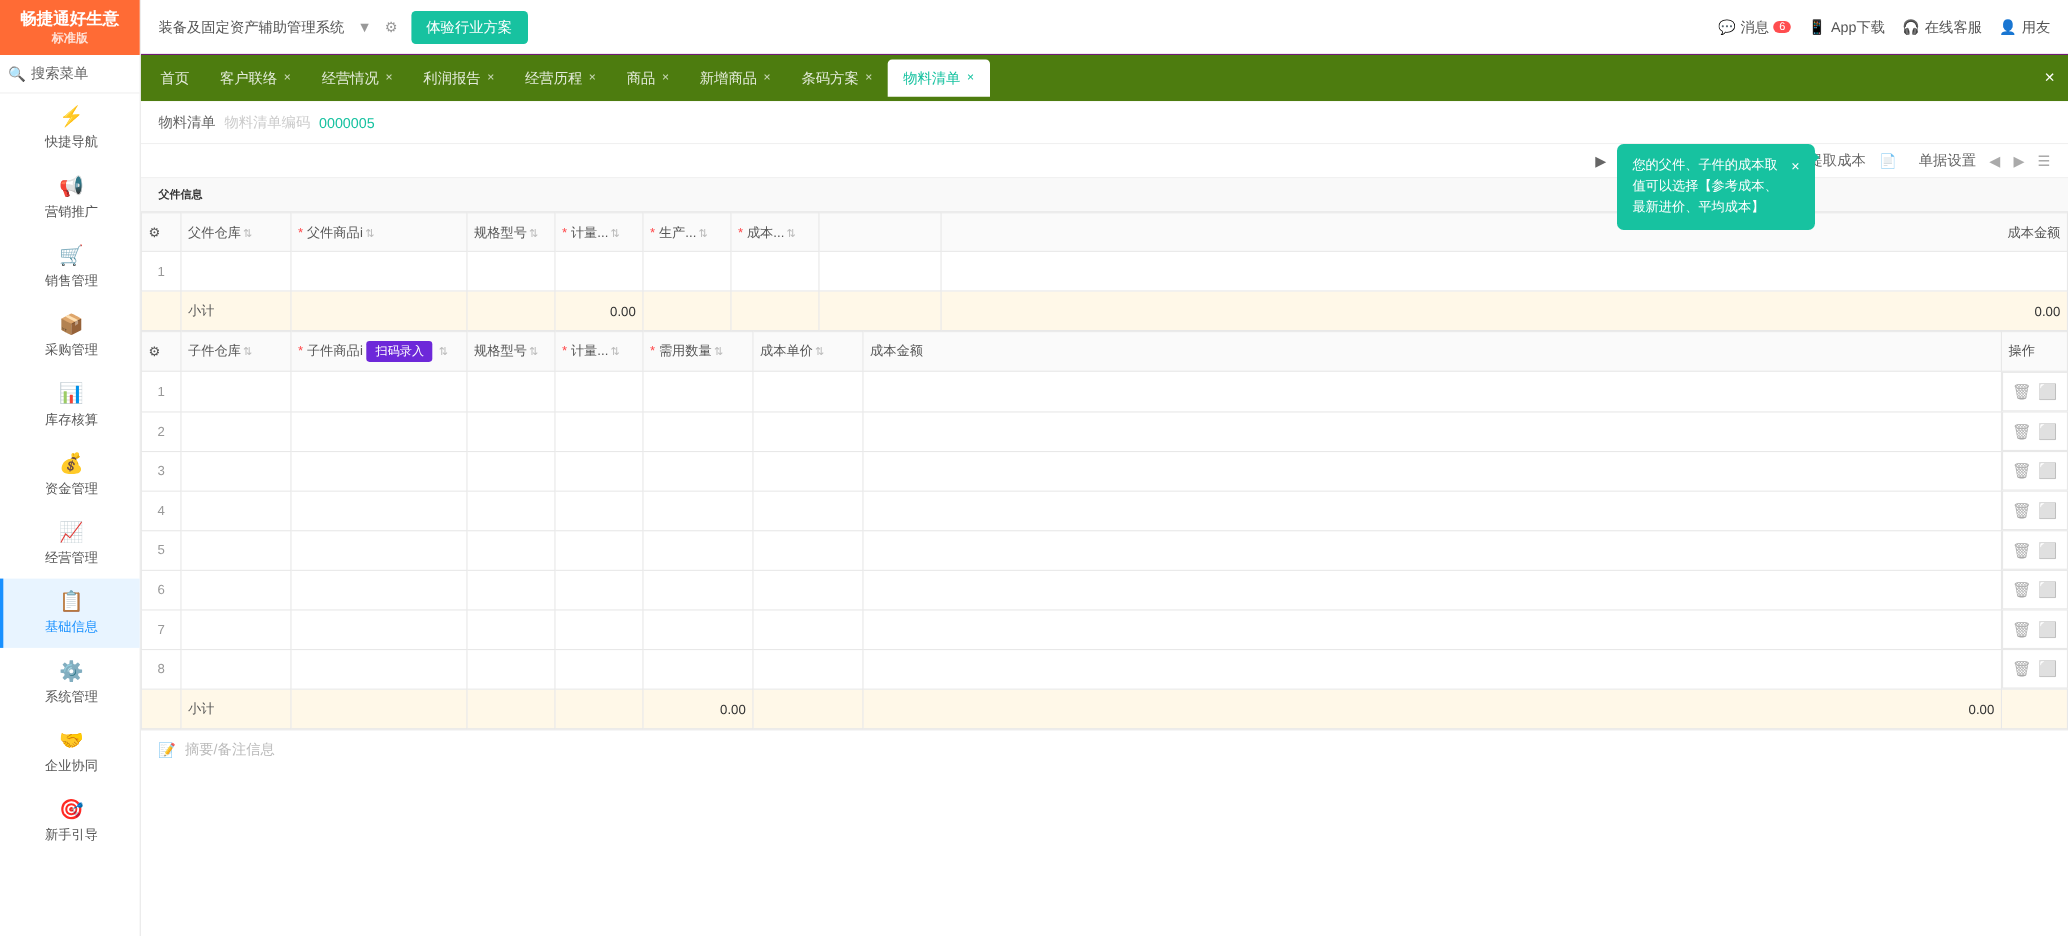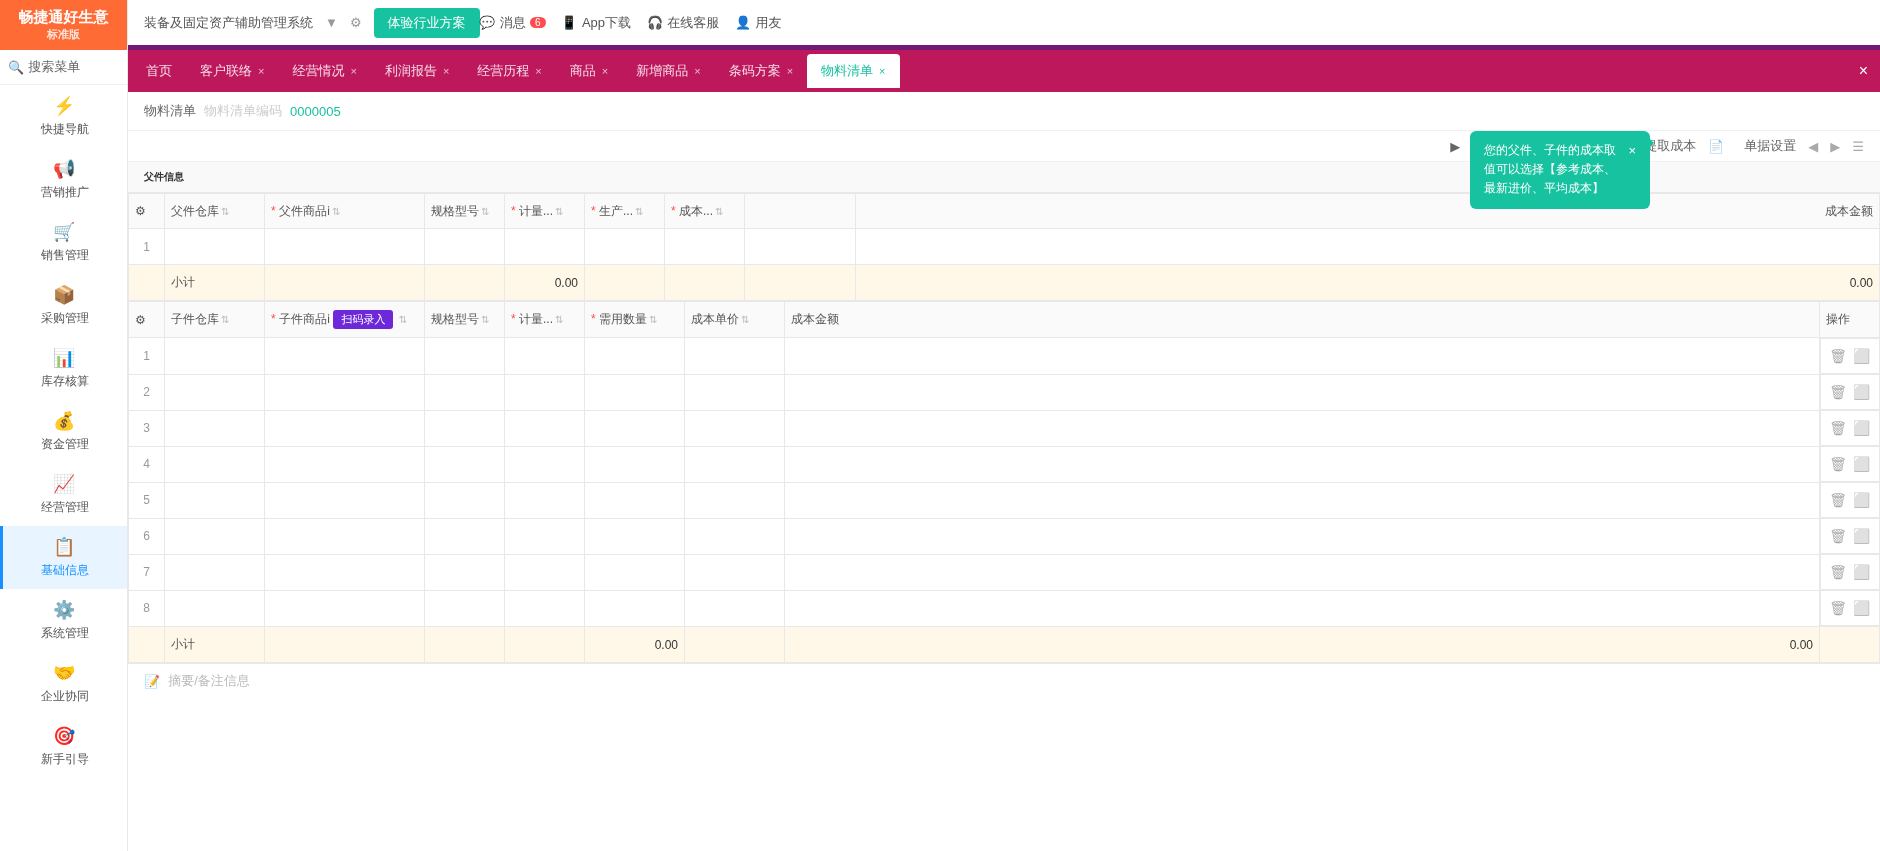--- a/index.html
+++ b/index.html
@@ -59,21 +59,22 @@
       overflow: hidden;
     }
 
     
     .topbar {
       background: #fff;
       height: 50px;
       display: flex;
       align-items: center;
       padding: 0 16px;
-      border-bottom: 5px solid #701a75;
+      border-bottom: 1px solid #701a75;
+      justify-content: space-between;
     }
     .topbar-left {
       display: flex;
       align-items: center;
       gap: 12px;
       color: #555;
       font-size: 13px;
     }
     .topbar-btn {
       background: #17c2a0;
@@ -102,21 +103,21 @@
       color: white;
       border-radius: 10px;
       padding: 0 5px;
       font-size: 10px;
       min-width: 16px;
       text-align: center;
     }
 
     
     .nav-tabs {
-      background: #be185d;
+      background: #4d7c0f;
       display: flex;
       align-items: center;
       height: 42px;
       padding: 0 4px;
       overflow-x: auto;
     }
     .nav-tab {
       padding: 8px 14px;
       color: rgba(255,255,255,0.85);
       cursor: pointer;

